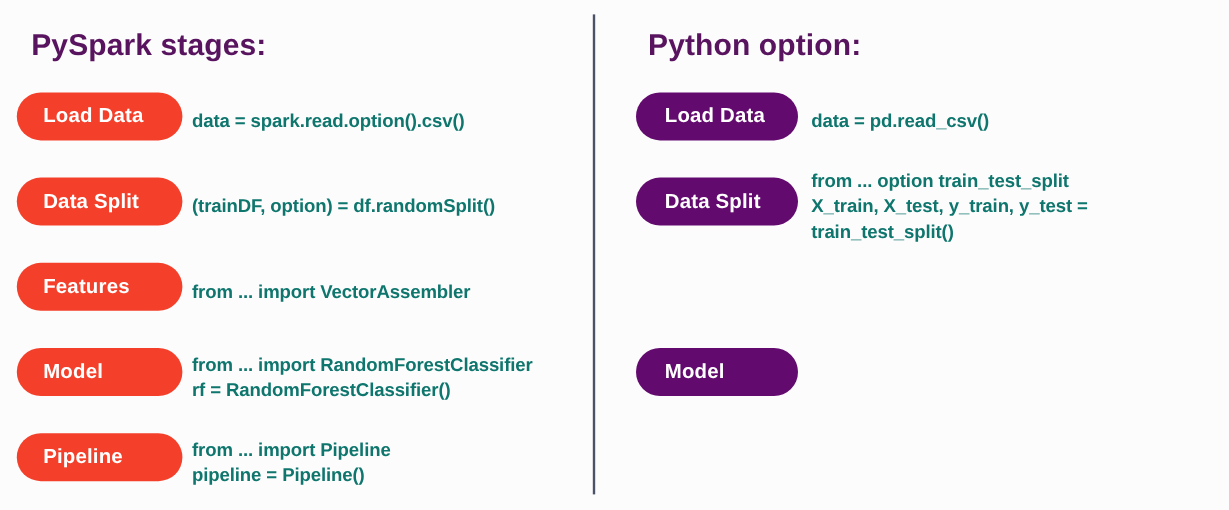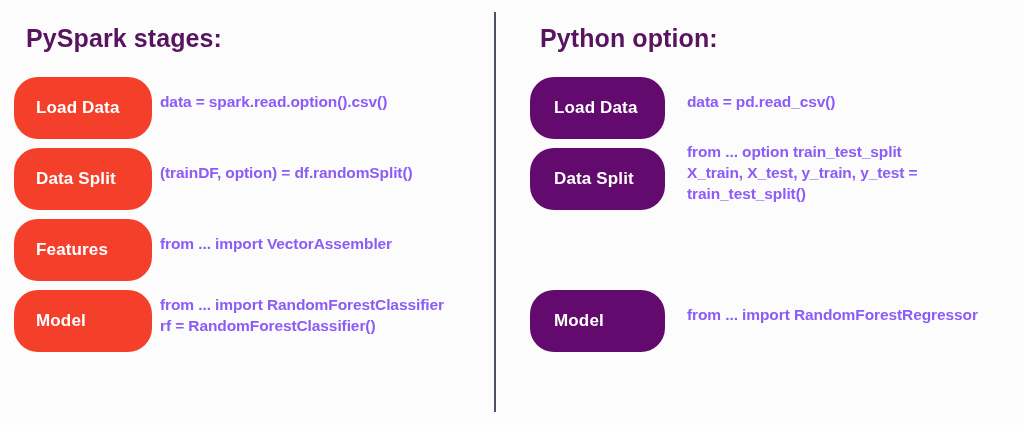--- a/index.html
+++ b/index.html
@@ -44,21 +44,21 @@
     left: 0;
     right: 0;
   }
   .row {
     position: relative;
     height: 71px;
   }
   .pill {
     position: absolute;
     top: 0;
-    height: 62px;
+    height: 40px;
     border-radius: 24px;
     display: flex;
     align-items: center;
     box-sizing: border-box;
   }
   .pill-label {
     font-size: 17px;
     font-weight: 700;
     color: #ffffff;
     letter-spacing: 0.15px;
@@ -74,26 +74,26 @@
     left: 35px;
     width: 135px;
     background: #620a6e;
     padding-left: 24px;
   }
   .code {
     position: absolute;
     font-size: 15.5px;
     font-weight: 600;
     line-height: 21px;
-    color: #8b5cf6;
+    color: #0f766e;
     white-space: pre;
     letter-spacing: -0.1px;
   }
   .column-left  .code { left: 160px; }
-  .column-right .code { left: 192px; }
+  .column-right .code { left: 181px; }
   .code.lines-1 { top: 14px; }
   .code.lines-2 { top: 4px; }
   .code.lines-3 { top: -7px; }
 
   .divider {
     position: absolute;
     left: 494px;
     top: 12px;
     width: 2px;
     height: 400px;
@@ -132,20 +132,25 @@
 
       <div class="row">
         <div class="pill">
           <span class="pill-label">Model</span>
         </div>
         <div class="code lines-2">from ... import RandomForestClassifier
 rf = RandomForestClassifier()</div>
       </div>
 
       <div class="row">
+        <div class="pill">
+          <span class="pill-label">Pipeline</span>
+        </div>
+        <div class="code lines-2">from ... import Pipeline
+pipeline = Pipeline()</div>
       </div>
 
     </div>
   </div>
 
   <div class="divider"></div>
 
   <div class="column column-right">
     <div class="col-heading">Python option:</div>
     <div class="rows">
@@ -165,21 +170,20 @@
 X_train, X_test, y_train, y_test =
 train_test_split()</div>
       </div>
 
       <div class="row"></div>
 
       <div class="row">
         <div class="pill">
           <span class="pill-label">Model</span>
         </div>
-        <div class="code lines-1">from ... import RandomForestRegressor</div>
       </div>
 
       <div class="row"></div>
 
     </div>
   </div>
 
 </div>
 
 </body></html>

